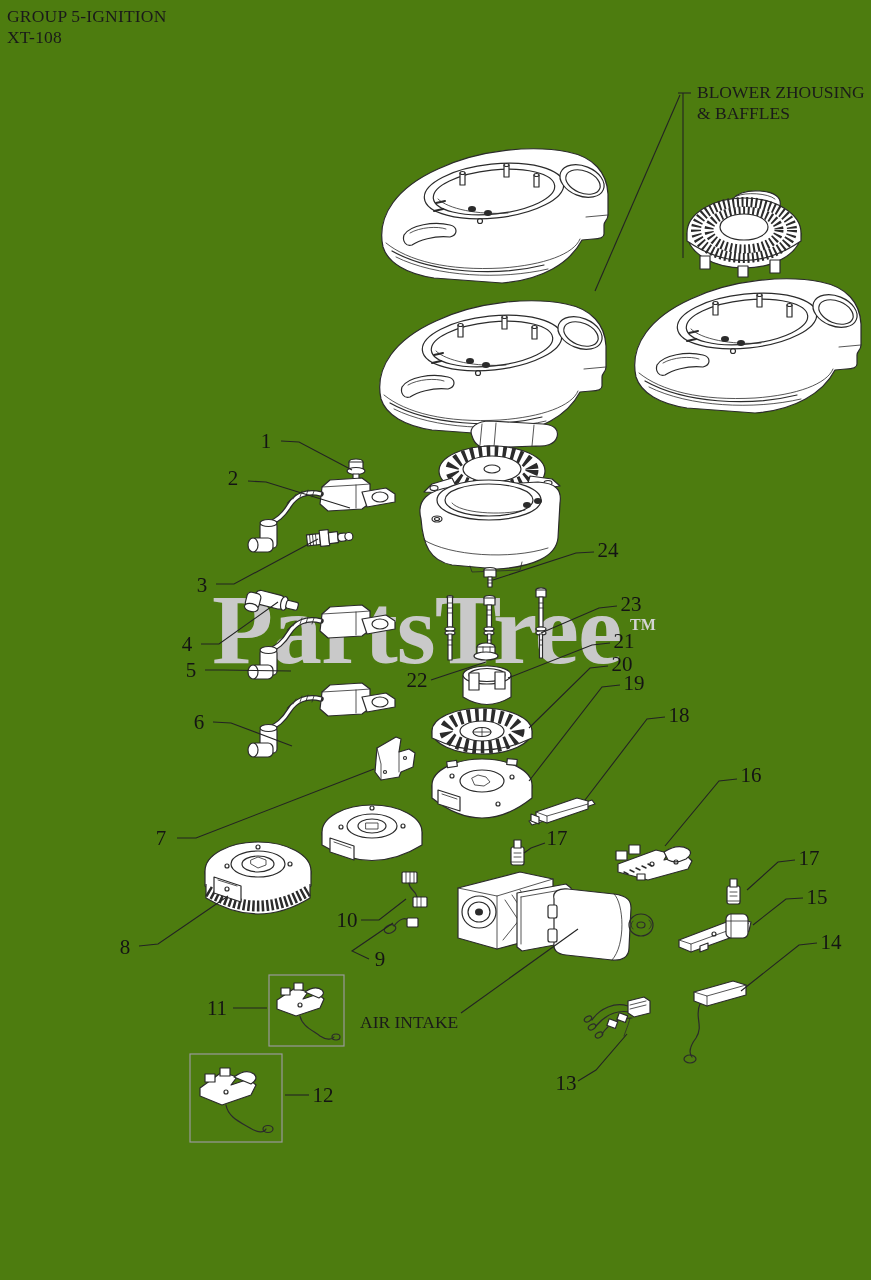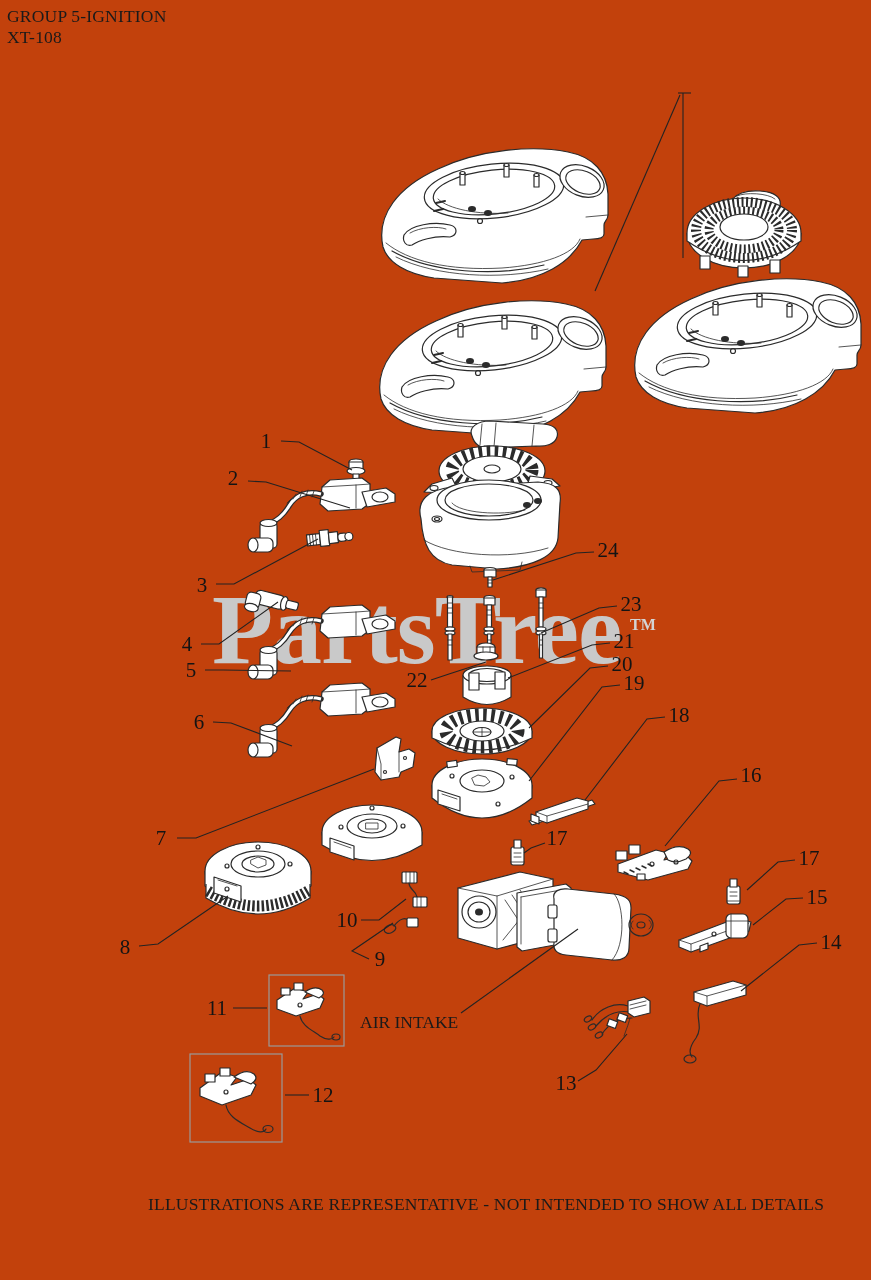--- a/index.html
+++ b/index.html
@@ -1,17 +1,17 @@
 <!DOCTYPE html>
 <html><head>
 <meta charset="utf-8">
 <style>
   html,body { margin:0; padding:0; background:#ffffff; }
   .page {
-    position:relative; width:871px; height:1280px; background:#c2410c;
+    position:relative; width:871px; height:1280px; background:#4d7c0f;
     overflow:hidden; font-family:"Liberation Serif", serif; color:#1a1a1a;
   }
   .hdr { position:absolute; left:7px; top:6px; z-index:3; }
   .hdr div { font-size:17.5px; line-height:21px; letter-spacing:0.2px; }
   .watermark {
     position:absolute; left:212px; top:580px; z-index:0;
     font-weight:bold; font-size:100px; line-height:100px; color:#c9c9c9;
     letter-spacing:-1px; user-select:none;
   }
   .watermark-tm {
@@ -41,24 +41,27 @@
 <div class="page">
 
   <div class="hdr">
     <div>GROUP 5-IGNITION</div>
     <div>XT-108</div>
   </div>
 
   <div class="watermark">PartsTree</div>
   <div class="watermark-tm">TM</div>
 
+  <div class="blower-label">
+    <div>BLOWER ZHOUSING</div>
+    <div>&amp; BAFFLES</div>
+  </div>
 
   <div class="air-intake-label">AIR INTAKE</div>
 
-  <div class="footer">ILLUSTRATIONS ARE REPRESENTATIVE - NOT INTENDED TO SHOW ALL DETAILS</div>
 
   <svg class="diagram" width="871" height="1280" viewBox="0 0 871 1280" xmlns="http://www.w3.org/2000/svg">
 
     <defs>
       <g id="housing">
         <path class="wh" d="M7,100 C0,68 22,40 62,22 C104,2 158,-2 192,5 C218,10 231,26 232,47 L232,68 C232,73 228,74 228,78 L228,87 C228,91 223,92 217,92 L206,93 C194,116 166,133 126,136 L58,131 C31,127 12,116 7,100 Z"></path>
         <path class="ln thin" d="M10,96 C32,114 72,124 126,121 C168,118 198,107 204,92"></path>
         <ellipse class="wh" cx="118" cy="44" rx="70" ry="27" transform="rotate(-6 118 44)"></ellipse>
         <ellipse class="wh" cx="118" cy="45" rx="61" ry="22" transform="rotate(-6 118 45)"></ellipse>
         <path class="ln thin" d="M62,52 C72,62 102,68 132,66"></path>

